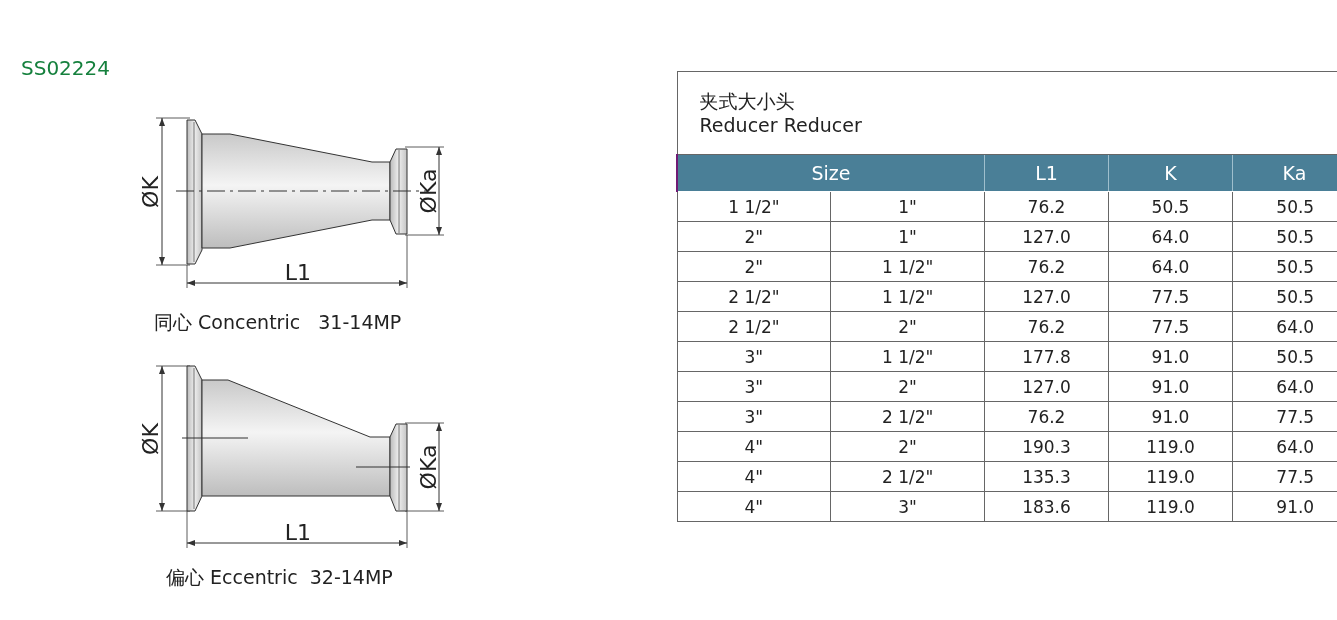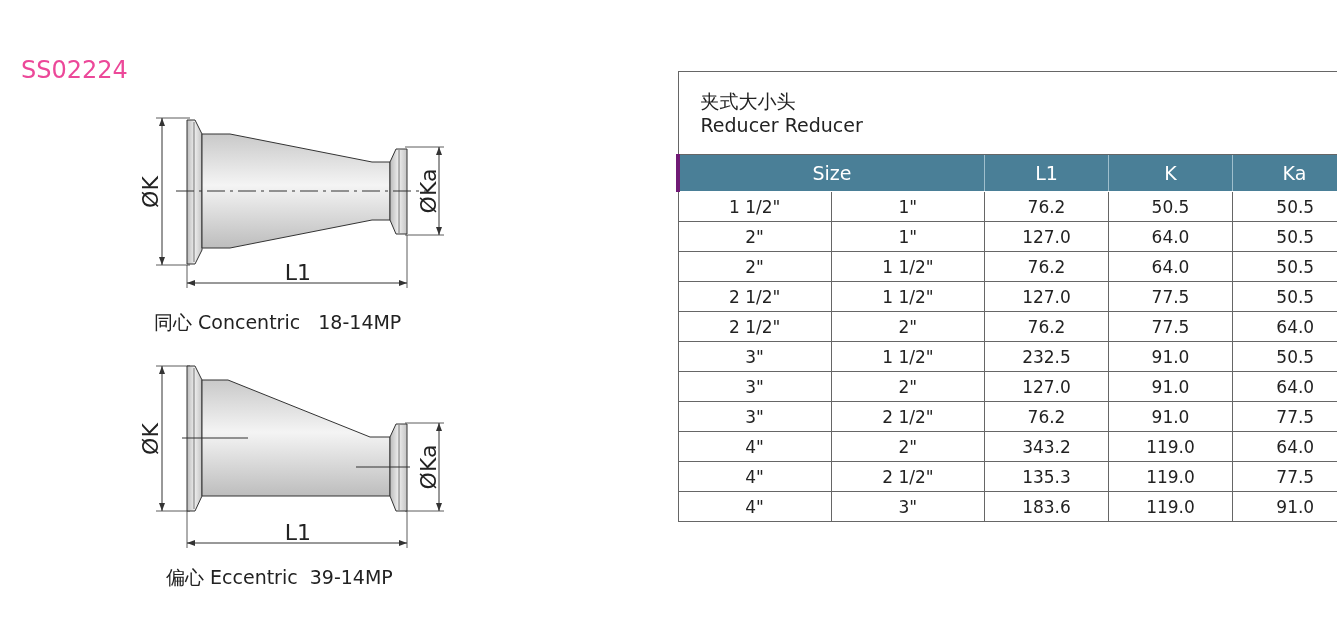--- a/index.html
+++ b/index.html
@@ -1,31 +1,31 @@
 <!DOCTYPE html>
 <html><head>
 <meta charset="utf-8">
 <style>
   html, body { margin:0; padding:0; background:#ffffff; }
   body { width:1337px; height:620px; position:relative; overflow:hidden;
          font-family:"DejaVu Sans", sans-serif; color:#222; }
-  .code { position:absolute; left:21px; top:56px; font-size:24px; color:#ec4899;
+  .code { position:absolute; left:21px; top:56px; font-size:20px; color:#15803d;
           font-family:"DejaVu Sans", sans-serif; letter-spacing:0px; }
   .drawing { position:absolute; left:0; top:0; }
   .caption { position:absolute; font-size:19px; color:#222; white-space:pre;
              font-family:"DejaVu Sans", sans-serif; }
   .spec-table { position:absolute; left:676px; top:71px; width:684px;
                 border-collapse:collapse; border:1px solid #555; }
   .spec-table td, .spec-table th { border:1px solid #666; text-align:center; padding:0;
              font-family:"DejaVu Sans", sans-serif; }
   .title-cell { height:82px; text-align:left !important; vertical-align:middle; padding-left:22px !important;
                 font-size:19px; line-height:24px; color:#222; }
   .hdr th { background:#4a7f97; color:#ffffff; font-weight:normal; font-size:19px; height:36px;
             border-color:#ffffff #9fbfcd; border-top:1px solid #666; }
-  .hdr th:first-child { border-left:4px solid #701a75;text-align:center; }
+  .hdr th:first-child { border-left:2px solid #701a75;text-align:center; }
   .hdr th:last-child { border-right:4px solid #7f1d1d;margin-top:48px; }
   .spec-table tbody td { height:29px; font-size:17px; color:#222; }
 </style>
 </head>
 <body>
 
 <div class="code">SS02224</div>
 
 <svg class="drawing" width="660" height="620" viewBox="0 0 660 620">
   <defs>
@@ -101,22 +101,22 @@
 
     <line x1="182" y1="438" x2="248" y2="438" stroke="#333" stroke-width="1"></line>
     <line x1="356" y1="467" x2="410" y2="467" stroke="#333" stroke-width="1"></line>
 
     <text x="0" y="0" transform="translate(158,439) rotate(-90)" text-anchor="middle" font-family="DejaVu Sans, sans-serif" font-size="22" fill="#222">ØK</text>
     <text x="0" y="0" transform="translate(436,467) rotate(-90)" text-anchor="middle" font-family="DejaVu Sans, sans-serif" font-size="22" fill="#222">ØKa</text>
     <text x="298" y="540" text-anchor="middle" font-family="DejaVu Sans, sans-serif" font-size="22" fill="#222">L1</text>
   </g>
 </svg>
 
-<div class="caption" style="left:154px; top:310px;">同心 Concentric   18-14MP</div>
-<div class="caption" style="left:166px; top:565px;">偏心 Eccentric  39-14MP</div>
+<div class="caption" style="left:154px; top:310px;">同心 Concentric   31-14MP</div>
+<div class="caption" style="left:166px; top:565px;">偏心 Eccentric  32-14MP</div>
 
 <table class="spec-table">
   <thead>
     <tr>
       <td colspan="5" class="title-cell">
         <div>夹式大小头</div>
         <div>Reducer Reducer</div>
       </td>
     </tr>
     <tr class="hdr">
@@ -158,42 +158,42 @@
     <tr>
         <td>2 1/2"</td>
         <td>2"</td>
         <td>76.2</td>
         <td>77.5</td>
         <td>64.0</td>
       </tr>
     <tr>
         <td>3"</td>
         <td>1 1/2"</td>
-        <td>232.5</td>
+        <td>177.8</td>
         <td>91.0</td>
         <td>50.5</td>
       </tr>
     <tr>
         <td>3"</td>
         <td>2"</td>
         <td>127.0</td>
         <td>91.0</td>
         <td>64.0</td>
       </tr>
     <tr>
         <td>3"</td>
         <td>2 1/2"</td>
         <td>76.2</td>
         <td>91.0</td>
         <td>77.5</td>
       </tr>
     <tr>
         <td>4"</td>
         <td>2"</td>
-        <td>343.2</td>
+        <td>190.3</td>
         <td>119.0</td>
         <td>64.0</td>
       </tr>
     <tr>
         <td>4"</td>
         <td>2 1/2"</td>
         <td>135.3</td>
         <td>119.0</td>
         <td>77.5</td>
       </tr>

